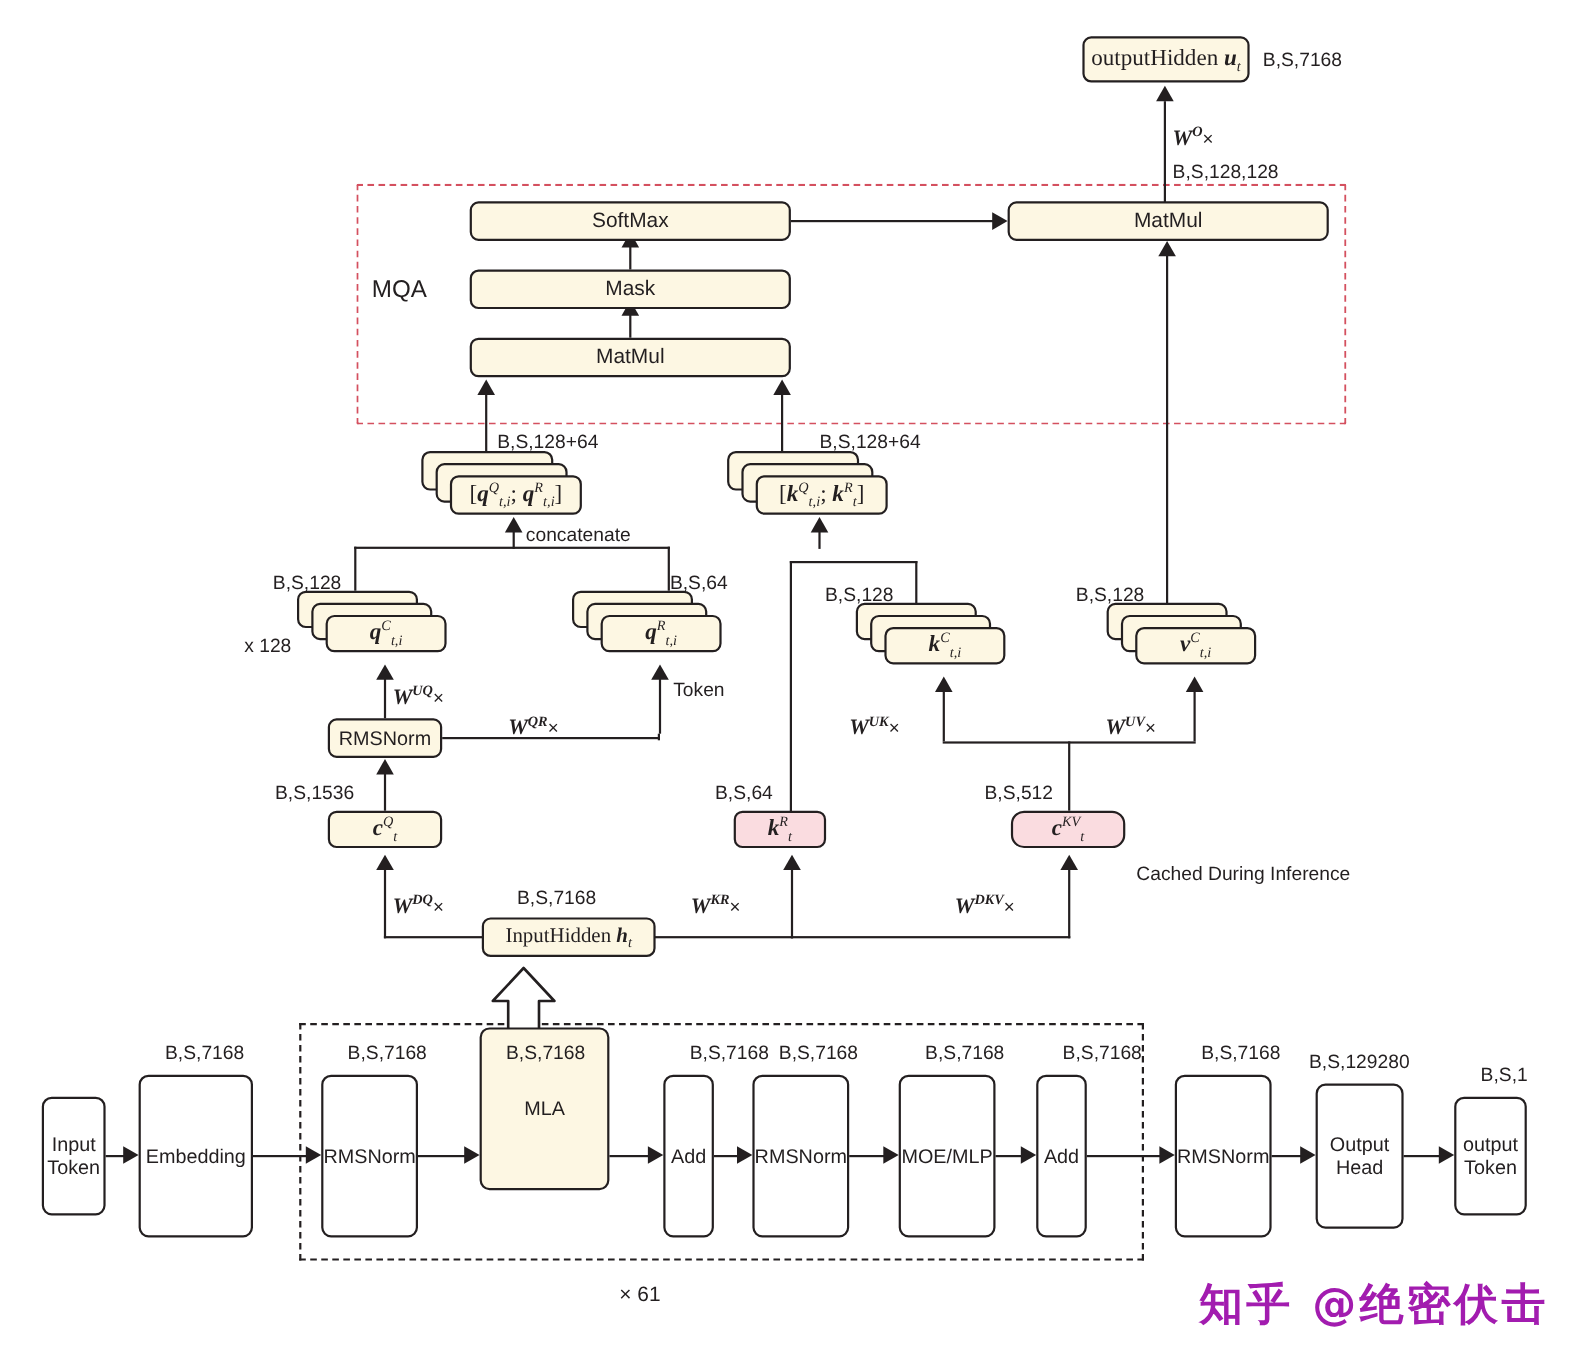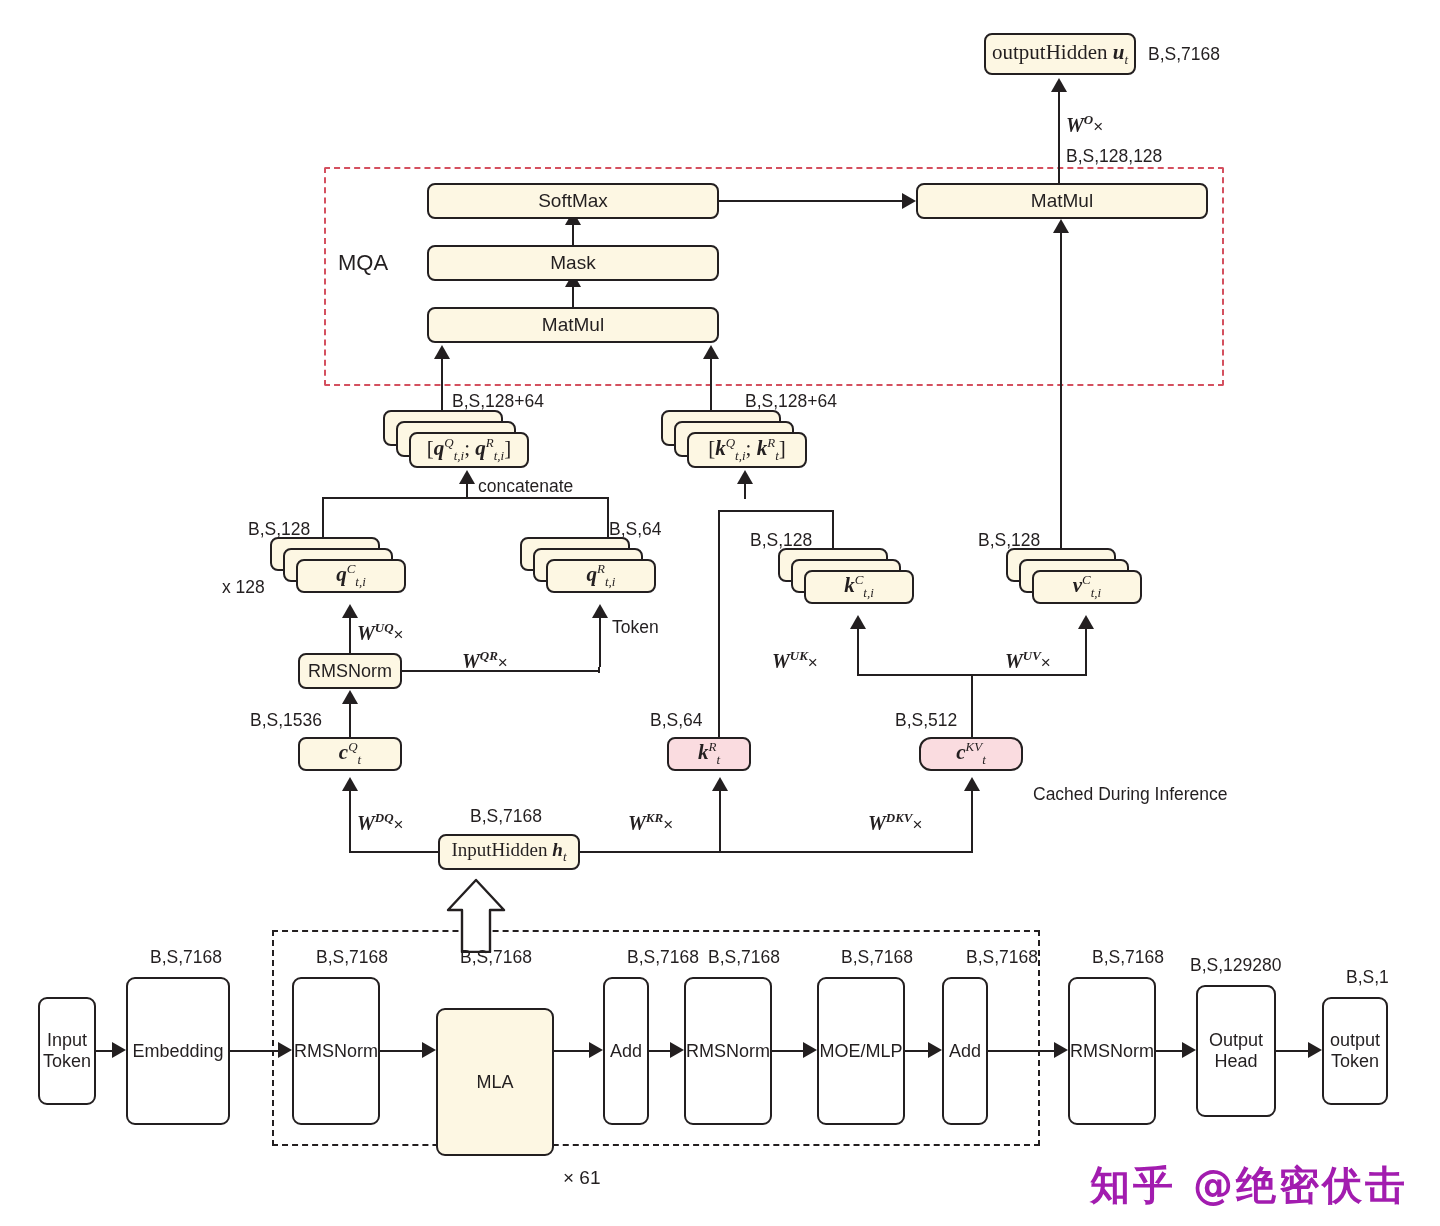--- a/index.html
+++ b/index.html
@@ -197,21 +197,21 @@
   <div class="box pink" style="left:667px;top:737px;width:84px;height:34px;">
     <span class="mt"><i>k</i><span class="sup">R</span><span class="sub">t</span></span>
   </div>
 
   <div class="lbl" style="left:895px;top:710px;">B,S,512</div>
   <div class="box pink" style="left:919px;top:737px;width:104px;height:34px;border-radius:12px;">
     <span class="mt"><i>c</i><span class="sup">KV</span><span class="sub">t</span></span>
   </div>
   <div class="lbl" style="left:1033px;top:784px;">Cached During Inference</div>
 
-  <div class="box" style="left:438px;top:834px;width:142px;height:36px;">
+  <div class="box" style="left:438px;top:834px;width:158px;height:36px;">
     <span class="mt" style="font-size:19px;"><span>InputHidden</span>&nbsp;<i>h</i><span class="sub">t</span></span>
   </div>
   <div class="lbl" style="left:470px;top:806px;">B,S,7168</div>
 
   <div class="ln lnh" style="left:349px;top:851px;width:92px;"></div>
   <div class="ln lnv" style="left:349px;top:790px;height:63px;"></div>
   <div class="arrow up" style="left:342px;top:777px;"></div>
   <div class="mlabel" style="left:357px;top:810px;">
     <span>W</span><span class="up">DQ</span><span class="tm">×</span>
   </div>
@@ -249,21 +249,21 @@
       </div>
       <div class="lbl" style="left: 150px; top: 947px;">B,S,7168</div>
       <div class="ln lnh" style="left: 230px; top: 1050px; width: 50px;"></div>
       <div class="arrow right" style="left: 278px; top: 1042px;"></div>
       <div class="box sq white" style="left: 292px; top: 977px; width: 88px; height: 148px; font-size: 18px;">
         <span style="white-space: pre-line;">RMSNorm</span>
       </div>
       <div class="lbl" style="left: 316px; top: 947px;">B,S,7168</div>
       <div class="ln lnh" style="left: 380px; top: 1050px; width: 44px;"></div>
       <div class="arrow right" style="left: 422px; top: 1042px;"></div>
-      <div class="box sq" style="left: 436px; top: 1008px; width: 118px; height: 148px; font-size: 18px;">
+      <div class="box sq" style="left: 436px; top: 934px; width: 118px; height: 148px; font-size: 18px;">
         <span style="white-space: pre-line;">MLA</span>
       </div>
       <div class="lbl" style="left: 460px; top: 947px;">B,S,7168</div>
       <div class="ln lnh" style="left: 554px; top: 1050px; width: 37px;"></div>
       <div class="arrow right" style="left: 589px; top: 1042px;"></div>
       <div class="box sq white" style="left: 603px; top: 977px; width: 46px; height: 148px; font-size: 18px;">
         <span style="white-space: pre-line;">Add</span>
       </div>
       <div class="lbl" style="left: 627px; top: 947px;">B,S,7168</div>
       <div class="ln lnh" style="left: 649px; top: 1050px; width: 23px;"></div>

